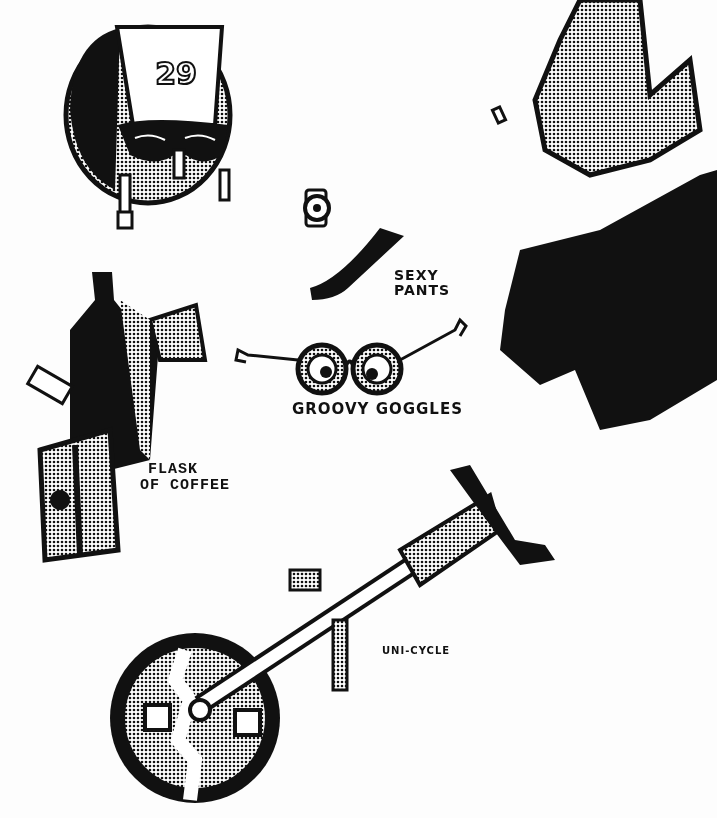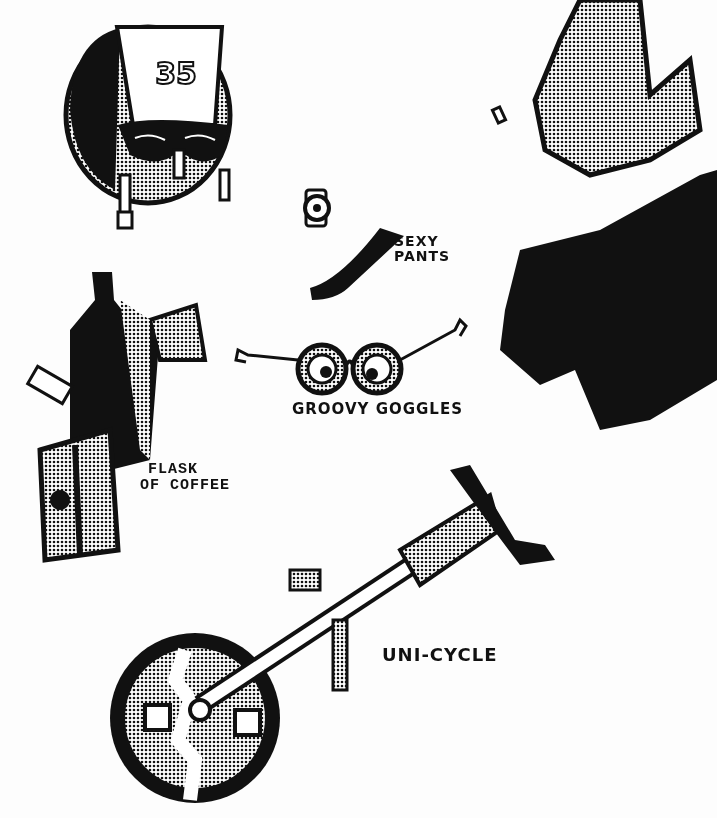--- a/index.html
+++ b/index.html
@@ -96,28 +96,28 @@
     <g>
       <path d="M580 0 L560 40 L535 100 L545 150 L590 175 L650 160 L700 130 L690 60 L650 95 L640 0 Z" fill="url(#dots)" stroke="#111" stroke-width="5"></path>
       <rect x="495" y="108" width="8" height="14" fill="#fff" stroke="#111" stroke-width="3" transform="rotate(-25 499 115)"></rect>
     </g>
 
     <g>
       <path d="M520 250 L600 230 L700 175 L717 170 L717 380 L650 420 L600 430 L575 370 L540 385 L500 350 L505 310 Z" fill="#111"></path>
     </g>
   </svg>
 
-  <div id="helmet-number">35</div>
+  <div id="helmet-number">29</div>
 
-  <div class="label" style="left:394px; top:234px; font-size:14px;">
+  <div class="label" style="left:394px; top:268px; font-size:14px;">
     <span class="label-line">SEXY</span>
     <span class="label-line">PANTS</span>
   </div>
 
   <div class="label" style="left:292px; top:402px; font-size:15px;">GROOVY GOGGLES</div>
 
   <div class="label" style="left:140px; top:462px; font-size:15px;font-family:Liberation Mono, monospace;">
     <span class="label-line" style="padding-left:8px;">FLASK</span>
     <span class="label-line">OF COFFEE</span>
   </div>
 
-  <div class="label" style="left:382px; top:646px; font-size:18px;">UNI-CYCLE</div>
+  <div class="label" style="left:382px; top:646px; font-size:10px;">UNI-CYCLE</div>
 </div>
 
 </body></html>

